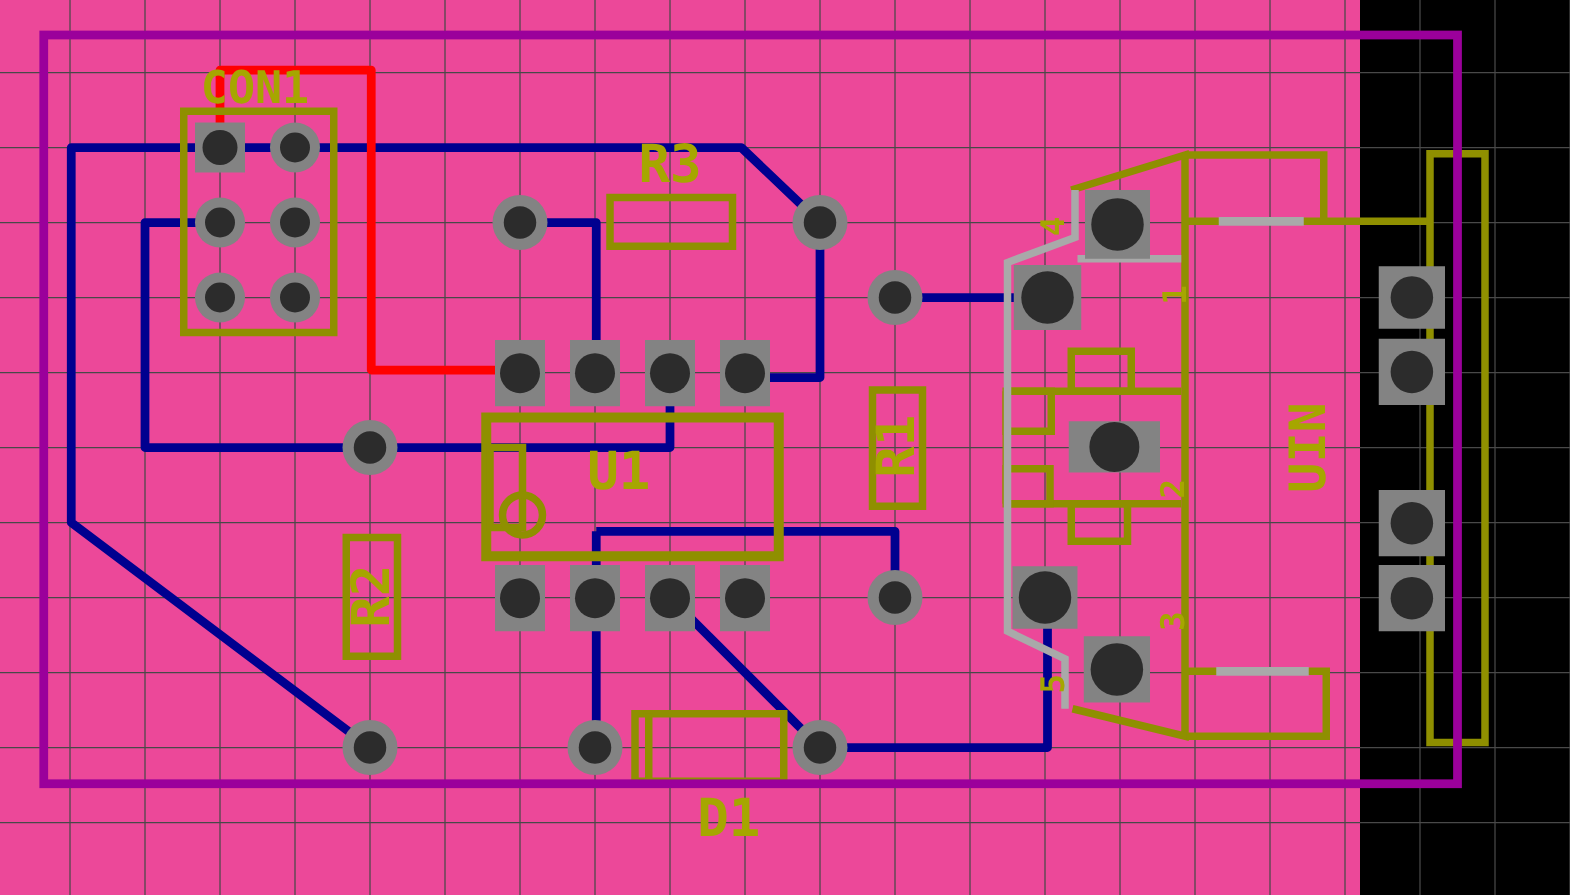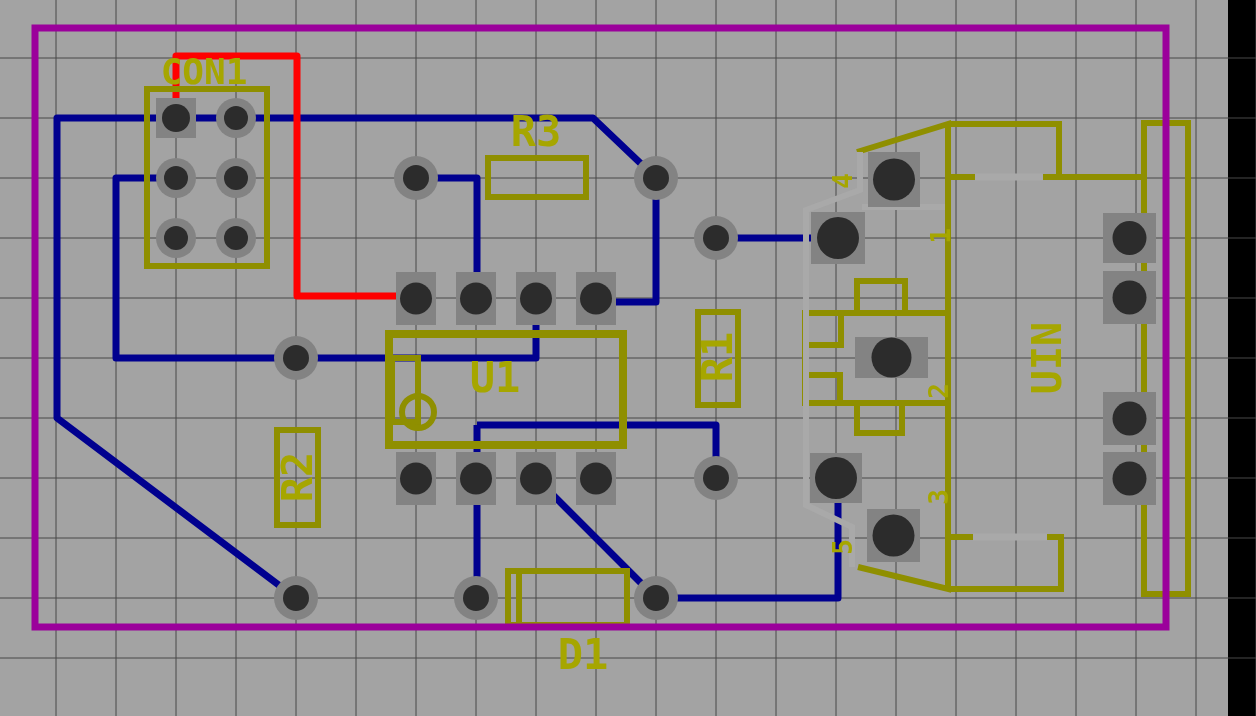--- a/index.html
+++ b/index.html
@@ -6,23 +6,23 @@
     margin: 0;
     padding: 0;
     background: #000;
     width: 1256px;
     height: 716px;
     overflow: hidden;
     font-family: "DejaVu Sans Mono", monospace;
   }
   .stage {
     position: relative;
-    width: 1228px;
+    width: 1088px;
     height: 716px;
-    background: #a3a3a3;
+    background: #ec4899;
   }
   svg { display: block; }
   text {
     font-family: "DejaVu Sans Mono", monospace;
     font-weight: bold;
   }
 </style>
 </head>
 <body>
 

